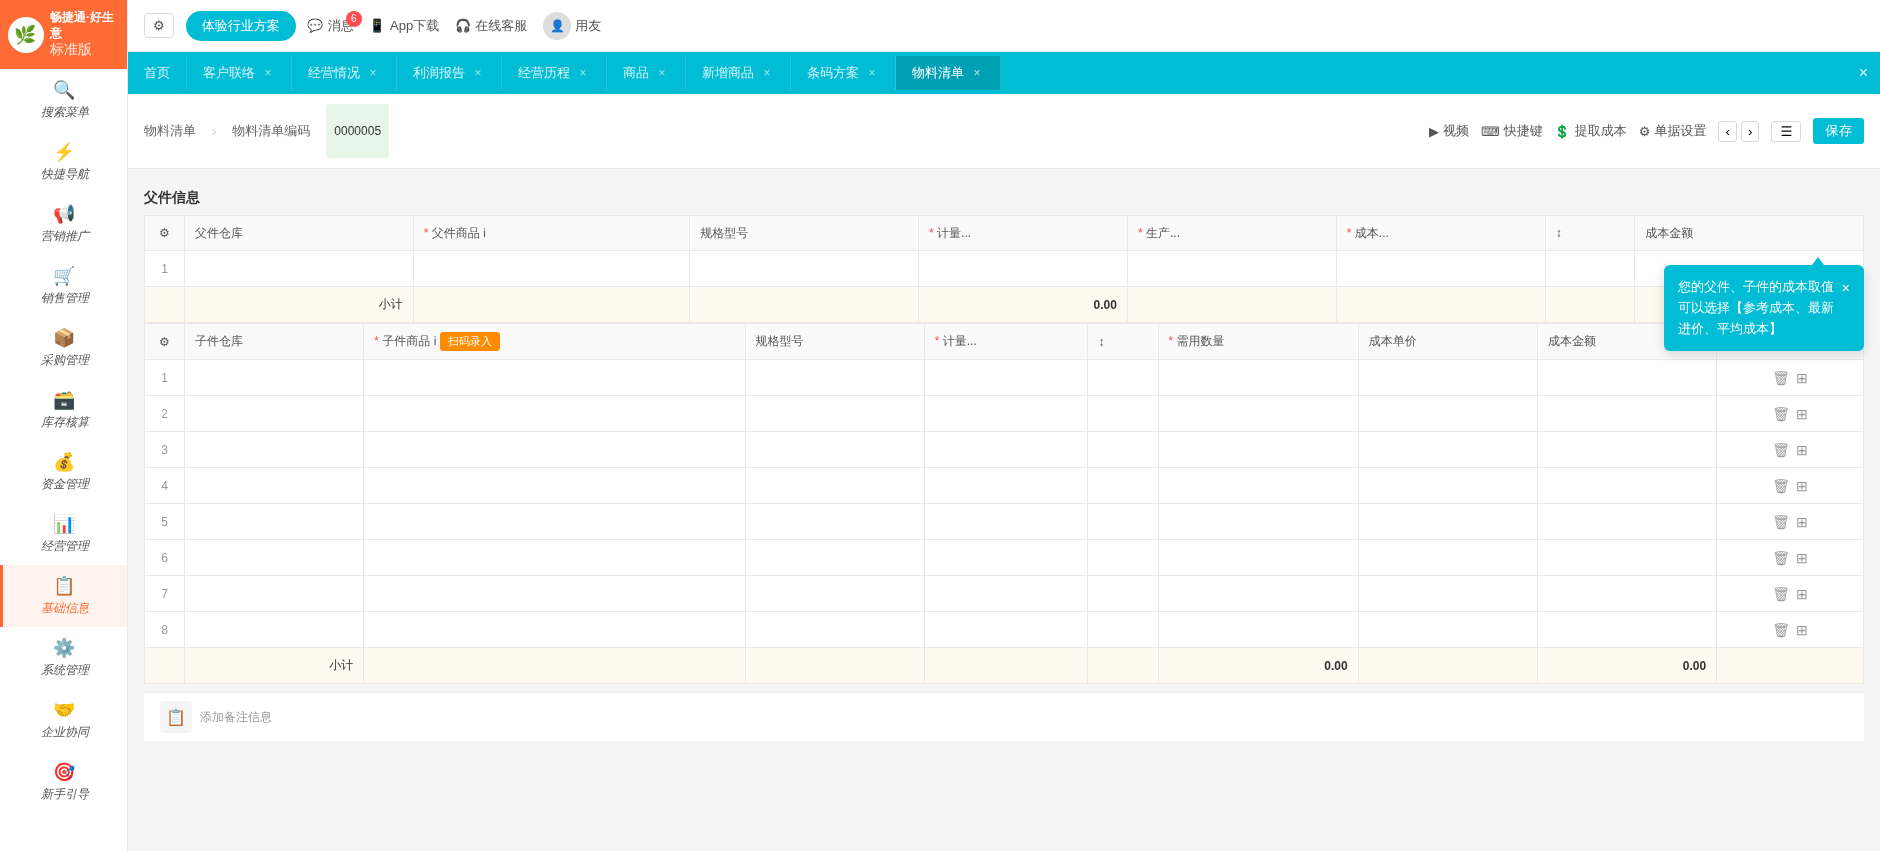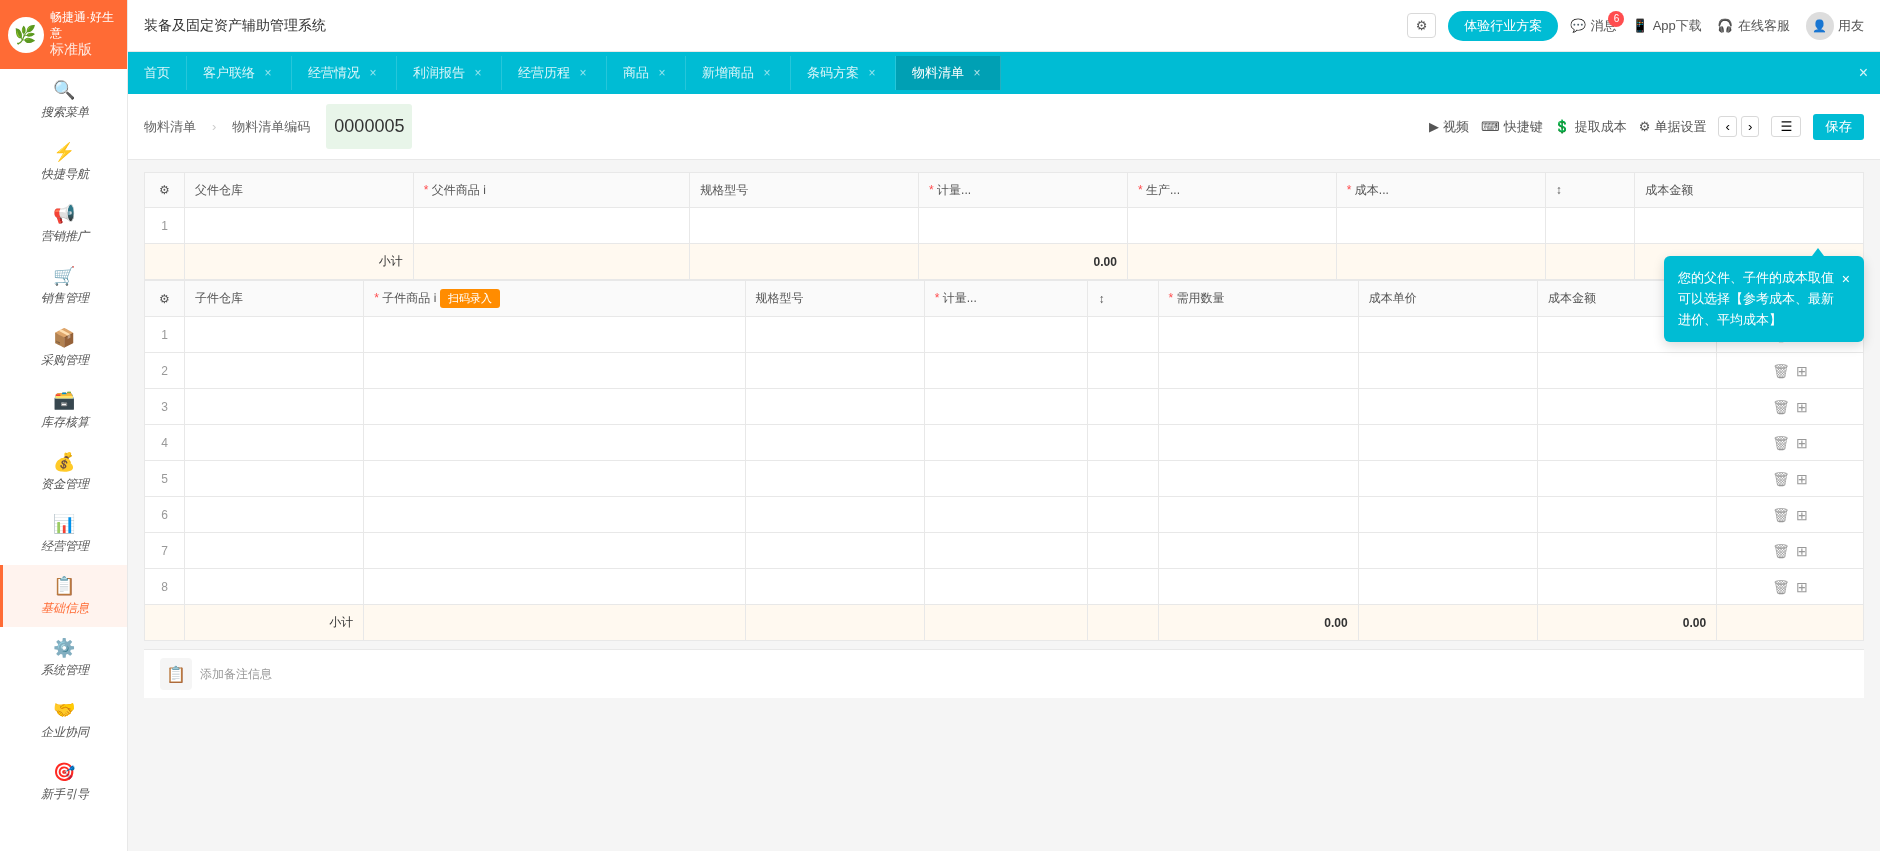--- a/index.html
+++ b/index.html
@@ -31,21 +31,21 @@
       align-items: center;
       justify-content: center;
       color: #ff6b35;
       font-size: 18px;
       font-weight: bold;
       flex-shrink: 0;
     }
     .sidebar-logo-text {
       color: #fff;
       font-size: 12px;
-      font-weight: normal;
+      font-weight: bold;
       line-height: 1.3;
     }
     .sidebar-logo-sub {
       color: rgba(255,255,255,0.85);
       font-size: 14px;
     }
     .sidebar-nav {
       flex: 1;
       overflow-y: auto;
     }
@@ -209,23 +209,23 @@
       border-bottom: 1px solid #e8e8e8;
     }
     .breadcrumb-item {
       font-size: 13px;
       color: #666;
       cursor: pointer;
     }
     .breadcrumb-code {
       background: #e8f5e9;
       color: #333;
-      padding: 12px 8px;
+      padding: 20px 8px;
       border-radius: 3px;
-      font-size: 18px;
+      font-size: 12px;
     }
     .breadcrumb-actions {
       margin-left: auto;
       display: flex;
       align-items: center;
       gap: 12px;
       color: #555;
       font-size: 13px;
     }
     .breadcrumb-action {
@@ -428,21 +428,20 @@
     <div class="sidebar-item">
       <div class="sidebar-item-icon">🎯</div>
       <div class="sidebar-item-label">新手引导</div>
     </div>
   </div>
 </div>
 
 <div class="main">
 
   <div class="topbar">
-    <span class="topbar-title">装备及固定资产辅助管理系统</span>
     <button class="topbar-settings-btn">⚙</button>
     <button class="topbar-trial-btn">体验行业方案</button>
     <div class="topbar-actions">
       <div class="topbar-action-item">
         <span>💬</span>
         <span>消息</span>
         <div class="badge">6</div>
       </div>
       <div class="topbar-action-item">
         <span>📱</span>
@@ -531,20 +530,21 @@
       </div>
     </div>
 
     <div class="page-body">
 
       <div class="tooltip-popup">
         <span class="tooltip-close">×</span>
         <span>您的父件、子件的成本取值可以选择【参考成本、最新进价、平均成本】</span>
       </div>
 
+      <div class="section-title">父件信息</div>
       <table class="data-table">
         <thead>
           <tr>
             <th class="settings-col">⚙</th>
             <th>父件仓库</th>
             <th><span class="required-star">*</span> 父件商品 ℹ</th>
             <th>规格型号</th>
             <th><span class="required-star">*</span> 计量...</th>
             <th><span class="required-star">*</span> 生产...</th>
             <th><span class="required-star">*</span> 成本...</th>

